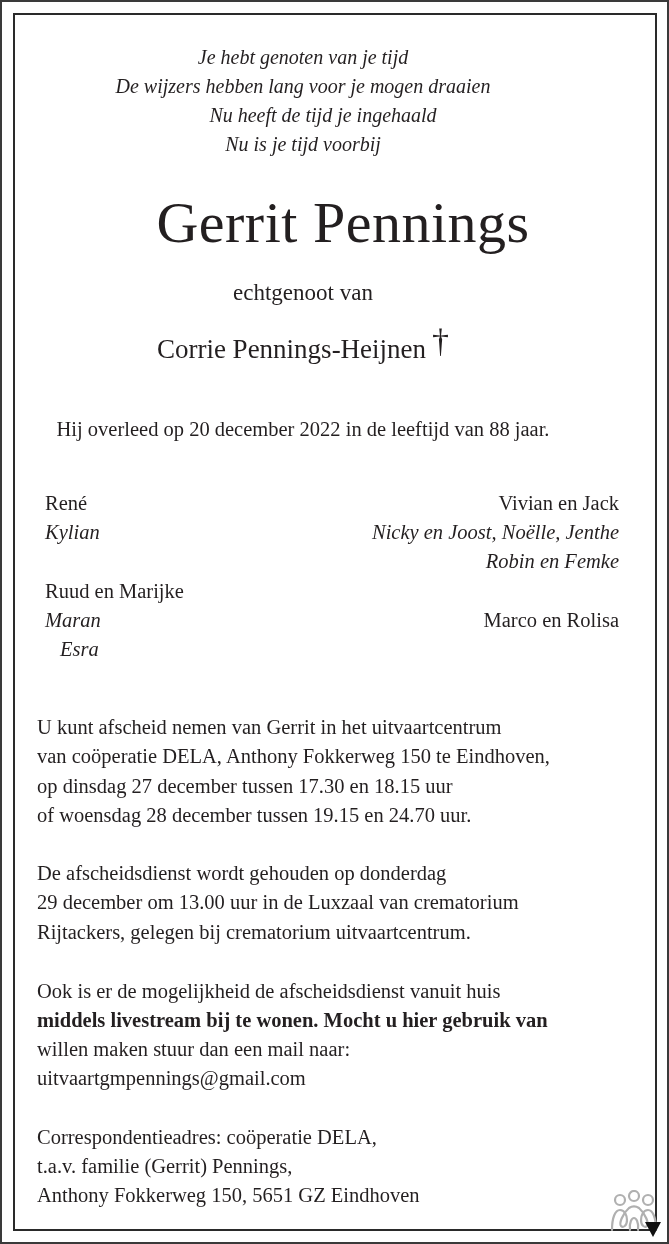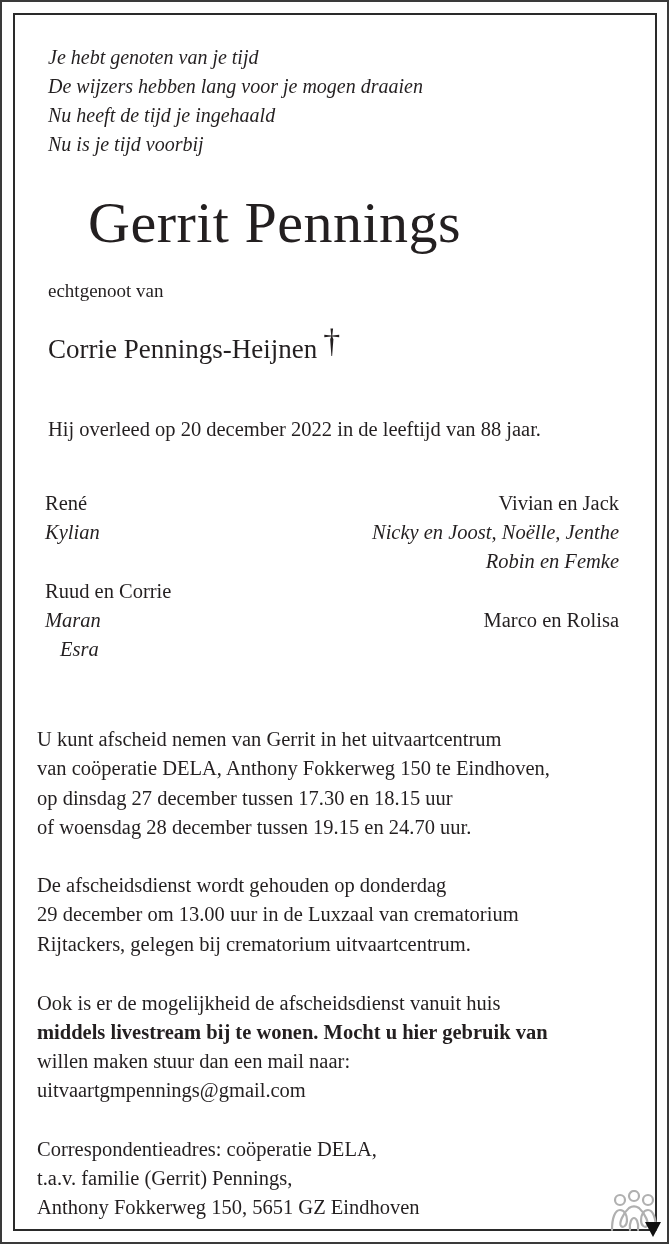--- a/index.html
+++ b/index.html
@@ -28,35 +28,35 @@
       border: 2px solid #2a2a2a;
     }
     .line {
       position: absolute;
       white-space: nowrap;
       line-height: 1;
     }
     .center {
       left: 0;
       width: 606px;
-      margin-left: 48px;
+      text-align: center;
     }
     .poem {
       font-style: italic;
       font-size: 17.5px;
       font-family: "Liberation Serif", "DejaVu Serif", serif;
       font-size: 20px;
     }
     .title {
       font-size: 58px;
       font-family: "Liberation Serif", serif;
       letter-spacing: 0.5px;
     }
     .spouse-label {
-      font-size: 19px;
+      font-size: 23px;
       font-family: "Liberation Serif", serif;
     }
     .spouse {
       font-size: 27px;
       font-family: "Liberation Serif", serif;
     }
     .dagger {
       font-size: 34px;
       position: relative;
       top: -6px;
@@ -72,21 +72,20 @@
     }
     .family-right {
       right: 50px;
       text-align: right;
     }
     .italic {
       font-style: italic;
     }
     .para {
       left: 37px;
-      margin-top: 12px;
     }
     .family-icon {
       position: absolute;
       left: 609px;
       top: 1190px;
       width: 50px;
       height: 42px;
     }
     .scroll-arrow {
       position: absolute;
@@ -99,36 +98,36 @@
     }
   </style>
 </head>
 <body>
 
 <div class="outer-frame"></div>
 <div class="inner-frame"></div>
 
 <div class="line center poem" style="top:47px;">Je hebt genoten van je tijd</div>
 <div class="line center poem" style="top:76px;">De wijzers hebben lang voor je mogen draaien</div>
-<div class="line center poem" style="top:105px;">Nu heeft de tijd je ingehaald</div>
+<div class="line center poem" style="top:105px;padding-left:20px;">Nu heeft de tijd je ingehaald</div>
 <div class="line center poem" style="top:134px;">Nu is je tijd voorbij</div>
 
 <div class="line center title" style="top:194px;padding-left:40px;">Gerrit Pennings</div>
 
 <div class="line center spouse-label" style="top:281px;">echtgenoot van</div>
 
 <div class="line center spouse" style="top:330px;">
   <span>Corrie Pennings-Heijnen</span><span class="dagger">†</span>
 </div>
 
 <div class="line center body-text" style="top:419px;">Hij overleed op 20 december 2022 in de leeftijd van 88 jaar.</div>
 
 <div class="line body-text family-left" style="top:493px;">René</div>
 <div class="line body-text family-left italic" style="top:522px;">Kylian</div>
-<div class="line body-text family-left" style="top:581px;">Ruud en Corrie</div>
+<div class="line body-text family-left" style="top:581px;">Ruud en Marijke</div>
 <div class="line body-text family-left italic" style="top:610px;">Maran</div>
 <div class="line body-text family-left italic" style="top:639px;margin-left:15px;">Esra</div>
 
 <div class="line body-text family-right" style="top:493px;">Vivian en Jack</div>
 <div class="line body-text family-right italic" style="top:522px;">Nicky en Joost, Noëlle, Jenthe</div>
 <div class="line body-text family-right italic" style="top:551px;">Robin en Femke</div>
 <div class="line body-text family-right" style="top:610px;">Marco en Rolisa</div>
 
 <div class="line body-text para" style="top:717px;">U kunt afscheid nemen van Gerrit in het uitvaartcentrum</div>
 <div class="line body-text para" style="top:746px;">van coöperatie DELA, Anthony Fokkerweg 150 te Eindhoven,</div>

